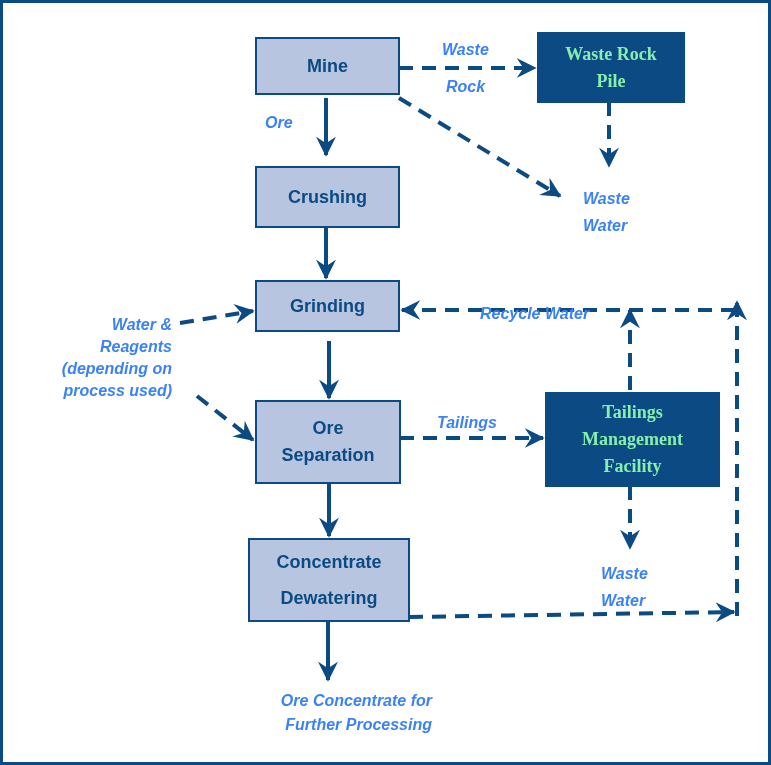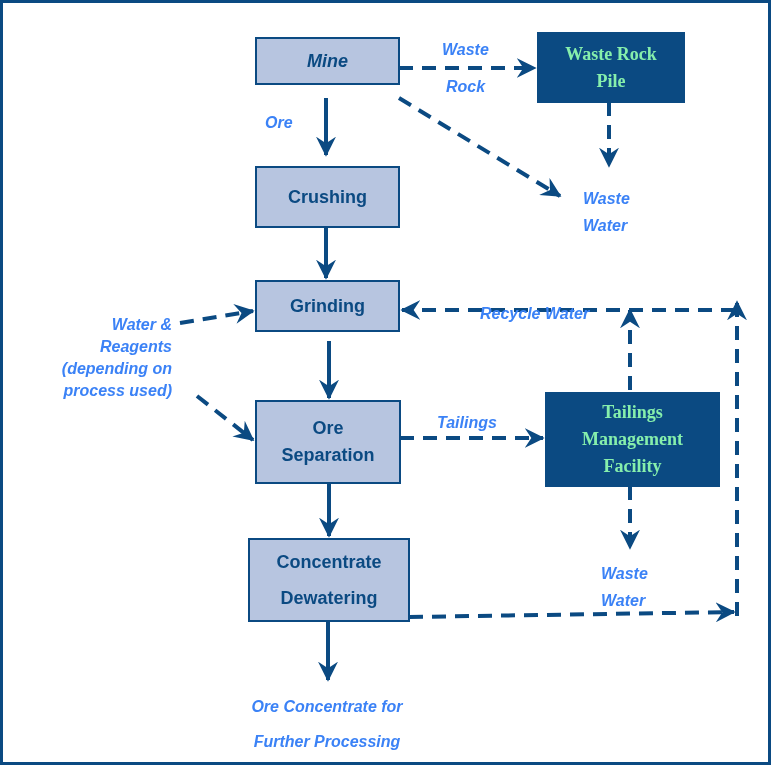--- a/index.html
+++ b/index.html
@@ -40,21 +40,21 @@
       <line x1="400" y1="438" x2="543" y2="438" marker-end="url(#ah)"></line>
       <line x1="735" y1="310" x2="402" y2="310" marker-end="url(#ah)"></line>
       <line x1="630" y1="390" x2="630" y2="310" marker-end="url(#ah)"></line>
       <line x1="630" y1="486" x2="630" y2="548" marker-end="url(#ah)"></line>
       <line x1="409" y1="617" x2="734" y2="612" marker-end="url(#ah)"></line>
       <line x1="737" y1="616" x2="737" y2="302" marker-end="url(#ah)"></line>
     </g>
   </g>
 </svg>
 
-<div class="box light" style="left:255px;top:37px;width:145px;height:48px;font-style:italic;">Mine</div>
+<div class="box light" style="left:255px;top:37px;width:145px;height:58px;">Mine</div>
 <div class="box light" style="left:255px;top:166px;width:145px;height:62px;">Crushing</div>
 <div class="box light" style="left:255px;top:280px;width:145px;height:52px;">Grinding</div>
 <div class="box light" style="left:255px;top:400px;width:146px;height:84px;">Ore
 Separation</div>
 <div class="box light" style="left:248px;top:538px;width:162px;height:84px;line-height:36px;">Concentrate
 Dewatering</div>
 
 <div class="box dark" style="left:537px;top:32px;width:148px;height:71px;">Waste Rock
 Pile</div>
 <div class="box dark" style="left:545px;top:392px;width:175px;height:95px;">Tailings
@@ -67,14 +67,14 @@
 <div class="lbl" style="left:583px;top:185px;line-height:27px;">Waste
 Water</div>
 <div class="lbl" style="left:480px;top:283px;margin-top:20px;">Recycle Water</div>
 <div class="lbl" style="left:20px;top:314px;width:152px;text-align:right;">Water &amp;
 Reagents
 (depending on
 process used)</div>
 <div class="lbl" style="left:437px;top:412px;">Tailings</div>
 <div class="lbl" style="left:601px;top:560px;line-height:27px;">Waste
 Water</div>
-<div class="lbl" style="left:222px;top:689px;width:210px;text-align:center;line-height:35px;">Ore Concentrate for
+<div class="lbl" style="left:222px;top:689px;width:210px;text-align:right;line-height:24px;">Ore Concentrate for
 Further Processing</div>
 
 </body></html>

